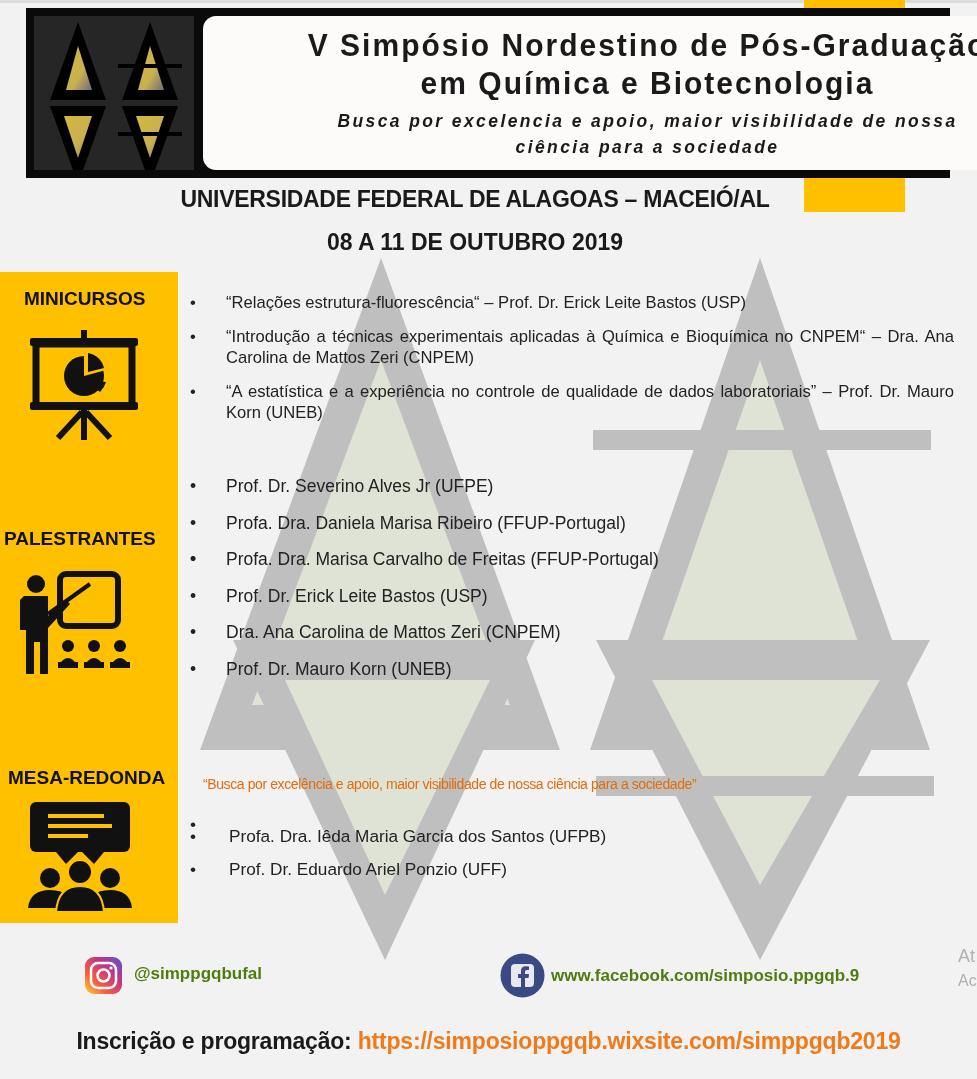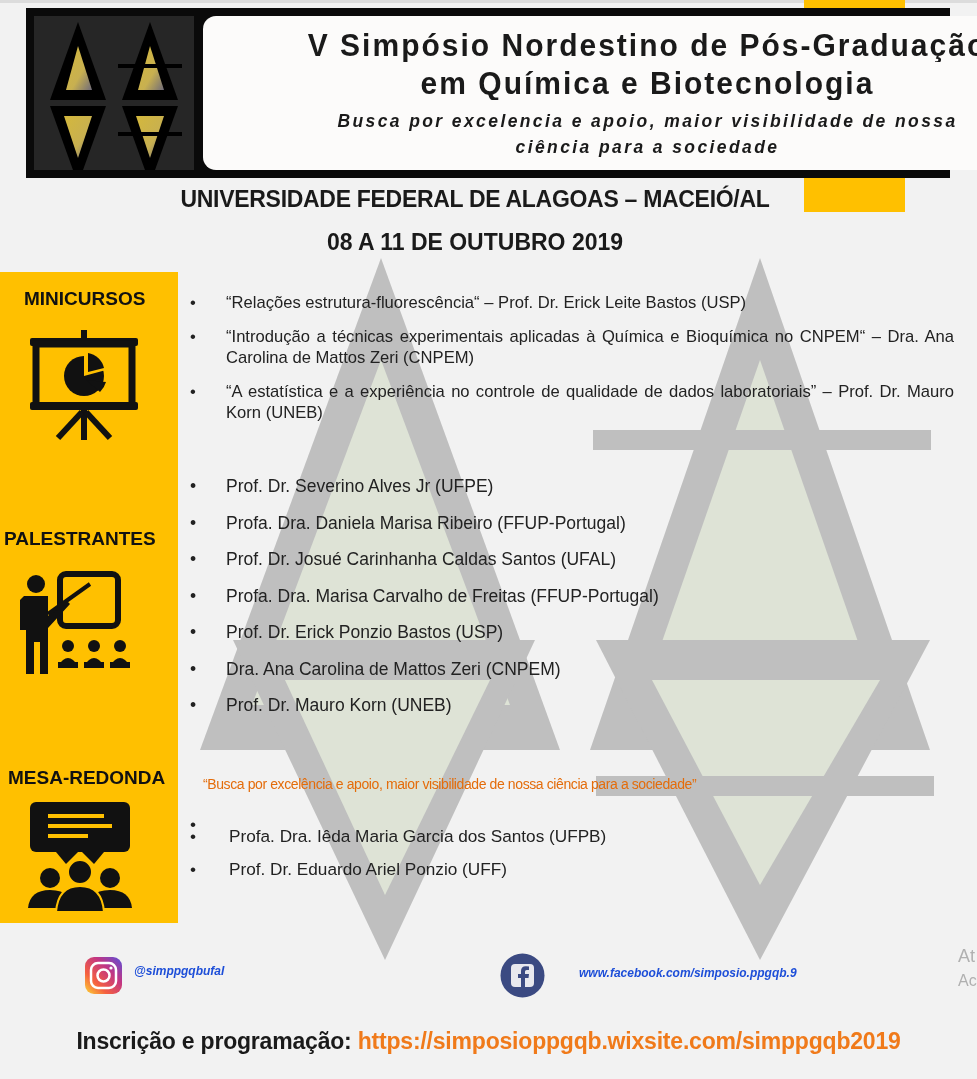--- a/index.html
+++ b/index.html
@@ -14,21 +14,21 @@
   .uni{position:absolute;left:0;width:950px;text-align:center;font-weight:bold;font-size:23px;top:186px;letter-spacing:-0.3px;}
   .date{position:absolute;left:0;width:950px;text-align:center;font-weight:bold;font-size:23px;top:229px;}
   .wm{position:absolute;left:0;top:0;width:977px;height:1079px;}
   .side{position:absolute;left:0;background:#ffc000;width:178px;}
   .side-label{position:absolute;font-weight:bold;font-size:19px;color:#111;}
   .list{position:absolute;margin:0;padding:0;list-style:none;font-size:16.6px;color:#222;}
   .list li{position:relative;padding-left:42px;}
   .list li .bullet{position:absolute;left:6px;top:0;}
   .just li{text-align:justify;text-align-last:left;}
   .quote{position:absolute;left:203px;top:776px;font-size:14px;color:#e46c0a;letter-spacing:-0.4px;}
-  .social{position:absolute;font-weight:bold;font-size:12px;color:#1d4ed8;font-style:italic;}
+  .social{position:absolute;font-weight:bold;font-size:17px;color:#4d7c0f;}
   .inscr{position:absolute;left:0;width:977px;top:1028px;text-align:center;font-weight:bold;font-size:23px;letter-spacing:-0.2px;}
   .inscr .link{color:#f07a1a;}
   .act{position:absolute;left:958px;color:#b0b0b0;}
 </style>
 </head>
 <body>
 
 <div class="topline"></div>
 
 <svg class="wm" viewBox="0 0 977 1079">
@@ -118,23 +118,23 @@
   <circle cx="76" cy="76" r="6" fill="#111"></circle>
     <path d="M66 96 Q76 80 86 96 Z" fill="#111"></path>
     <rect x="66" y="92" width="20" height="6" fill="#111"></rect>
   <circle cx="102" cy="76" r="6" fill="#111"></circle>
     <path d="M92 96 Q102 80 112 96 Z" fill="#111"></path>
     <rect x="92" y="92" width="20" height="6" fill="#111"></rect>
 </svg>
 <ul class="list" style="left:184px;top:476px;width:700px;line-height:21px;font-size:17.5px;">
   <li style="margin-bottom:15.5px;"><span class="bullet">•</span><span>Prof. Dr. Severino Alves Jr (UFPE)</span></li>
   <li style="margin-bottom:15.5px;"><span class="bullet">•</span><span>Profa. Dra. Daniela Marisa Ribeiro (FFUP-Portugal)</span></li>
-  <li style="margin-bottom:15.5px;"><span class="bullet">•</span><span>Prof. Dr. Josué Carinhanha Caldas Santos (UFAL)</span></li>
+  <li style="margin-bottom:15.5px;"><span class="bullet">•</span></li>
   <li style="margin-bottom:15.5px;"><span class="bullet">•</span><span>Profa. Dra. Marisa Carvalho de Freitas (FFUP-Portugal)</span></li>
-  <li style="margin-bottom:15.5px;"><span class="bullet">•</span><span>Prof. Dr. Erick Ponzio Bastos (USP)</span></li>
+  <li style="margin-bottom:15.5px;"><span class="bullet">•</span><span>Prof. Dr. Erick Leite Bastos (USP)</span></li>
   <li style="margin-bottom:15.5px;"><span class="bullet">•</span><span>Dra. Ana Carolina de Mattos Zeri (CNPEM)</span></li>
   <li><span class="bullet">•</span><span>Prof. Dr. Mauro Korn (UNEB)</span></li>
 </ul>
 
 <div class="side" style="top:737px;height:186px;"></div>
 <div class="side-label" style="left:8px;top:767px;">MESA-REDONDA</div>
 <svg style="position:absolute;left:28px;top:802px;" width="104" height="112" viewBox="0 0 104 112">
   <rect x="2" y="0" width="100" height="50" rx="6" fill="#111"></rect>
   <polygon points="28,50 50,50 38,62" fill="#111"></polygon>
   <polygon points="54,50 76,50 66,62" fill="#111"></polygon>
@@ -169,18 +169,18 @@
   <circle cx="18.5" cy="18.5" r="6" fill="none" stroke="#fff" stroke-width="2.5"></circle>
   <circle cx="26" cy="11" r="1.6" fill="#fff"></circle>
 </svg>
 <div class="social" style="left:134px;top:964px;">@simppgqbufal</div>
 
 <svg style="position:absolute;left:500px;top:953px;" width="45" height="45" viewBox="0 0 45 45">
   <circle cx="22.5" cy="22.5" r="22" fill="#3b4a82"></circle>
   <rect x="11" y="11" width="23" height="23" rx="4" fill="#e8e8ee"></rect>
   <path d="M25 34 L25 25 L28.5 25 L29 21 L25 21 L25 18.5 Q25 17 26.7 17 L29 17 L29 13.5 Q27.5 13.2 25.8 13.2 Q21 13.2 21 18 L21 21 L18 21 L18 25 L21 25 L21 34 Z" fill="#3b4a82"></path>
 </svg>
-<div class="social" style="left:551px;top:966px;margin-left:28px;">www.facebook.com/simposio.ppgqb.9</div>
+<div class="social" style="left:551px;top:966px;">www.facebook.com/simposio.ppgqb.9</div>
 
 <div class="act" style="top:946px;font-size:18px;">At</div>
 <div class="act" style="top:972px;font-size:16px;">Ac</div>
 
 <div class="inscr"><span>Inscrição e programação: </span><span class="link">https://simposioppgqb.wixsite.com/simppgqb2019</span></div>
 
 </body></html>

